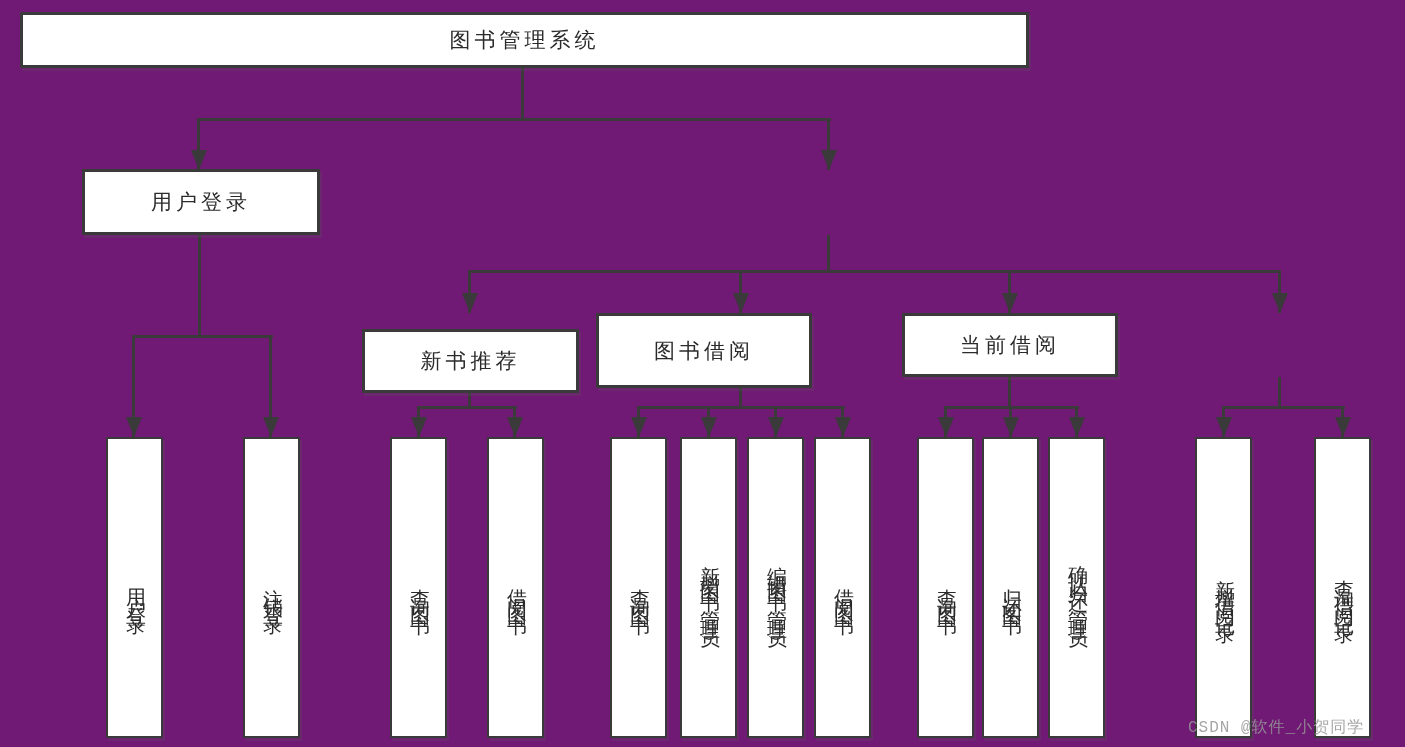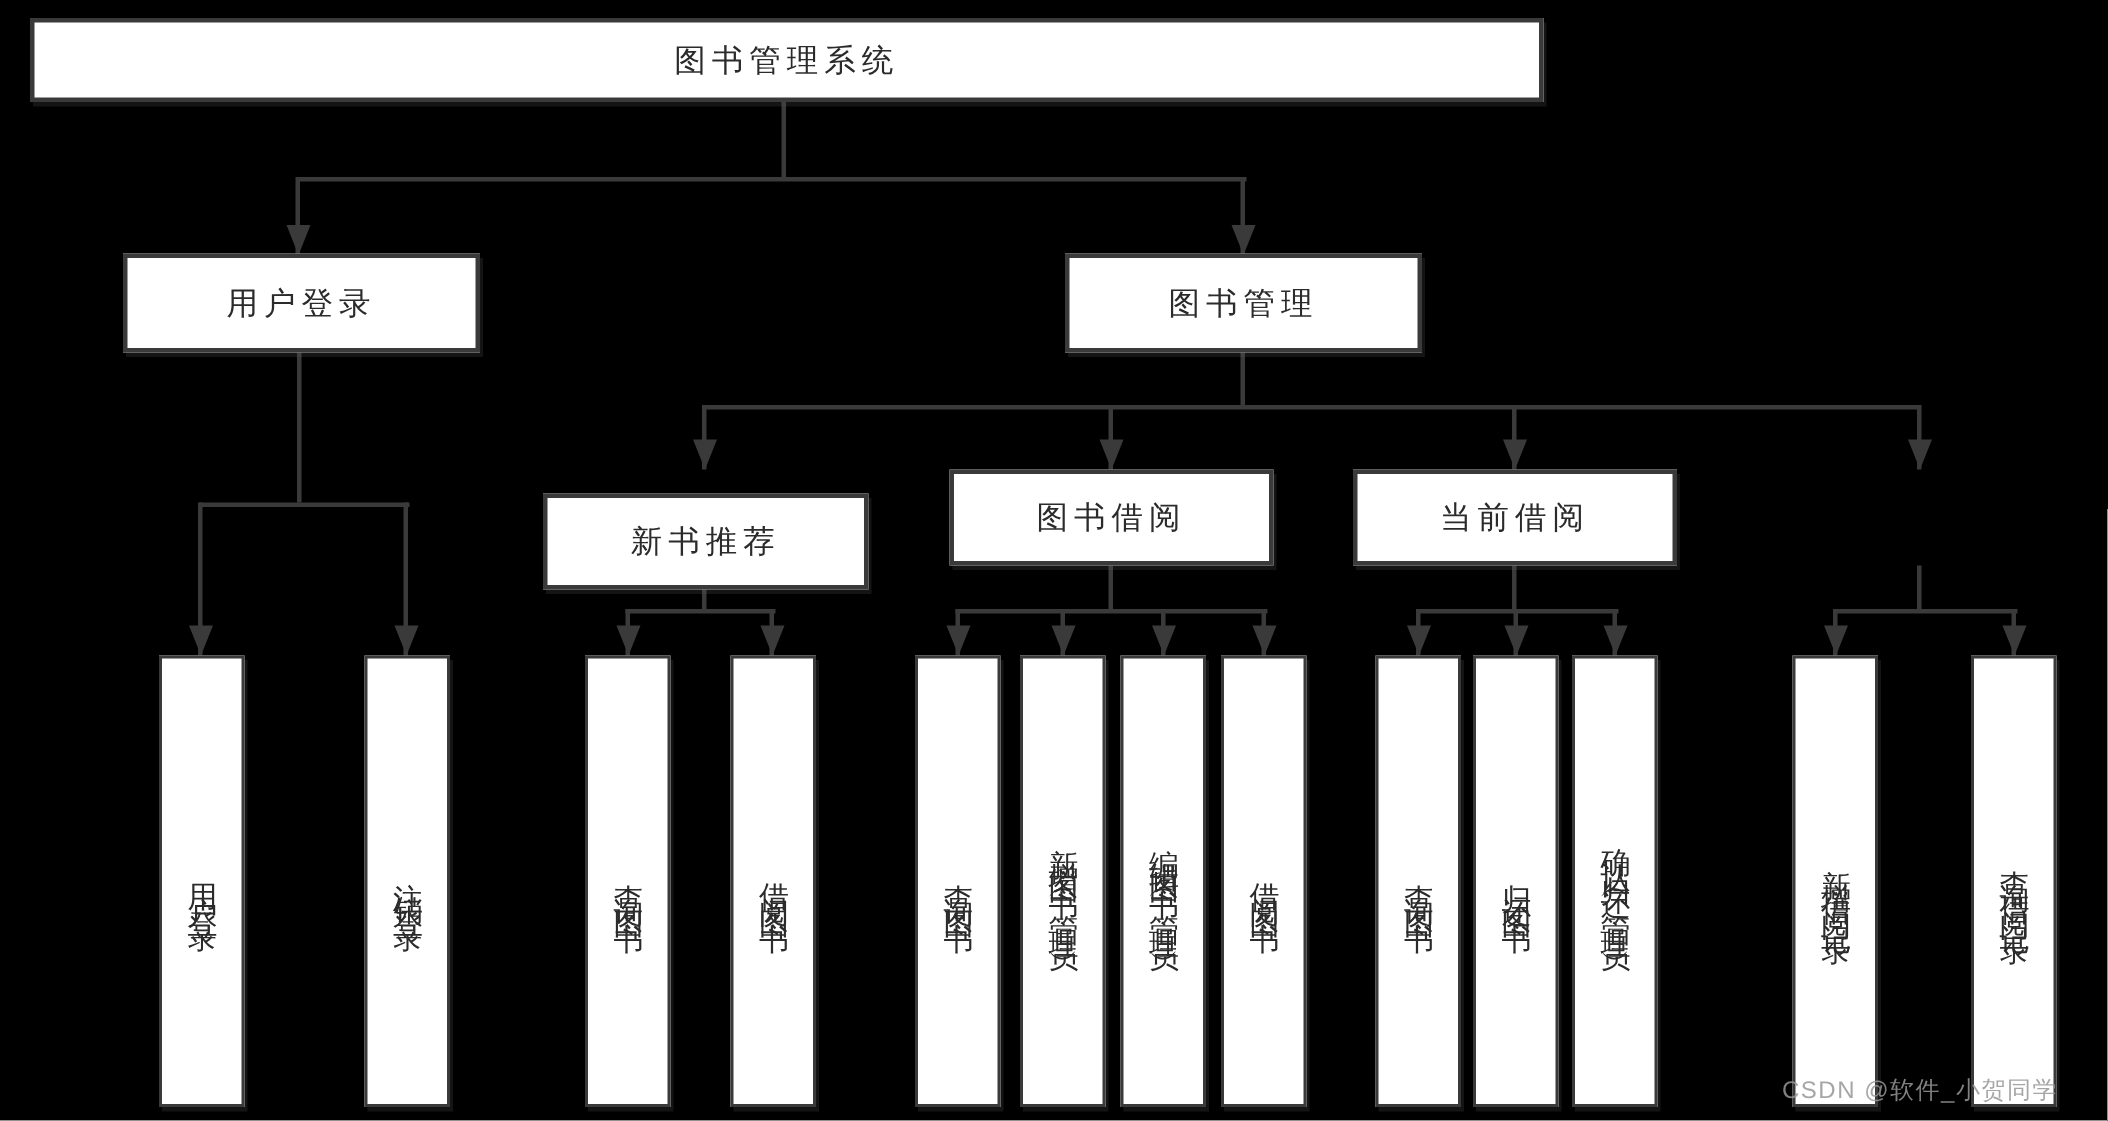--- a/index.html
+++ b/index.html
@@ -1,20 +1,20 @@
 <!DOCTYPE html>
 <html><head>
 <meta charset="utf-8">
 <style>
   html,body{margin:0;padding:0;background:#ffffff;}
   #canvas{
     position:relative;
     width:1405px;height:747px;
-    background:#000000;
-    font-family:Liberation Sans, sans-serif;
+    background:#701a75;
+    font-family:Liberation Mono, monospace;
     overflow:hidden;
   }
   .box{
     position:absolute;
     box-sizing:border-box;
     background:#ffffff;
     border:3px solid #3a3a3a;
     display:flex;align-items:center;justify-content:center;
     color:#2b2b2b;
     font-size:21px;
@@ -57,25 +57,24 @@
 </style>
 </head>
 <body>
 
 <div id="canvas">
 
   <div class="box" style="left:20px;top:12px;width:1009px;height:56px">图书管理系统</div>
 
   <div class="box" style="left:82px;top:169px;width:238px;height:66px">用户登录</div>
 
-  <div class="box" style="left:710px;top:169px;width:238px;height:66px">图书管理</div>
 
   <div class="box" style="left:362px;top:329px;width:217px;height:64px">新书推荐</div>
 
-  <div class="box" style="left:633px;top:313px;width:216px;height:64px">图书借阅</div>
+  <div class="box" style="left:596px;top:313px;width:216px;height:75px">图书借阅</div>
 
   <div class="box" style="left:902px;top:313px;width:216px;height:64px">当前借阅</div>
 
 
   <div class="box leaf" style="left:106px;top:437px;width:57px;height:301px">用户登录</div>
 
   <div class="box leaf" style="left:243px;top:437px;width:57px;height:301px">注销登录</div>
 
   <div class="box leaf" style="left:390px;top:437px;width:57px;height:301px">查询图书</div>
 

